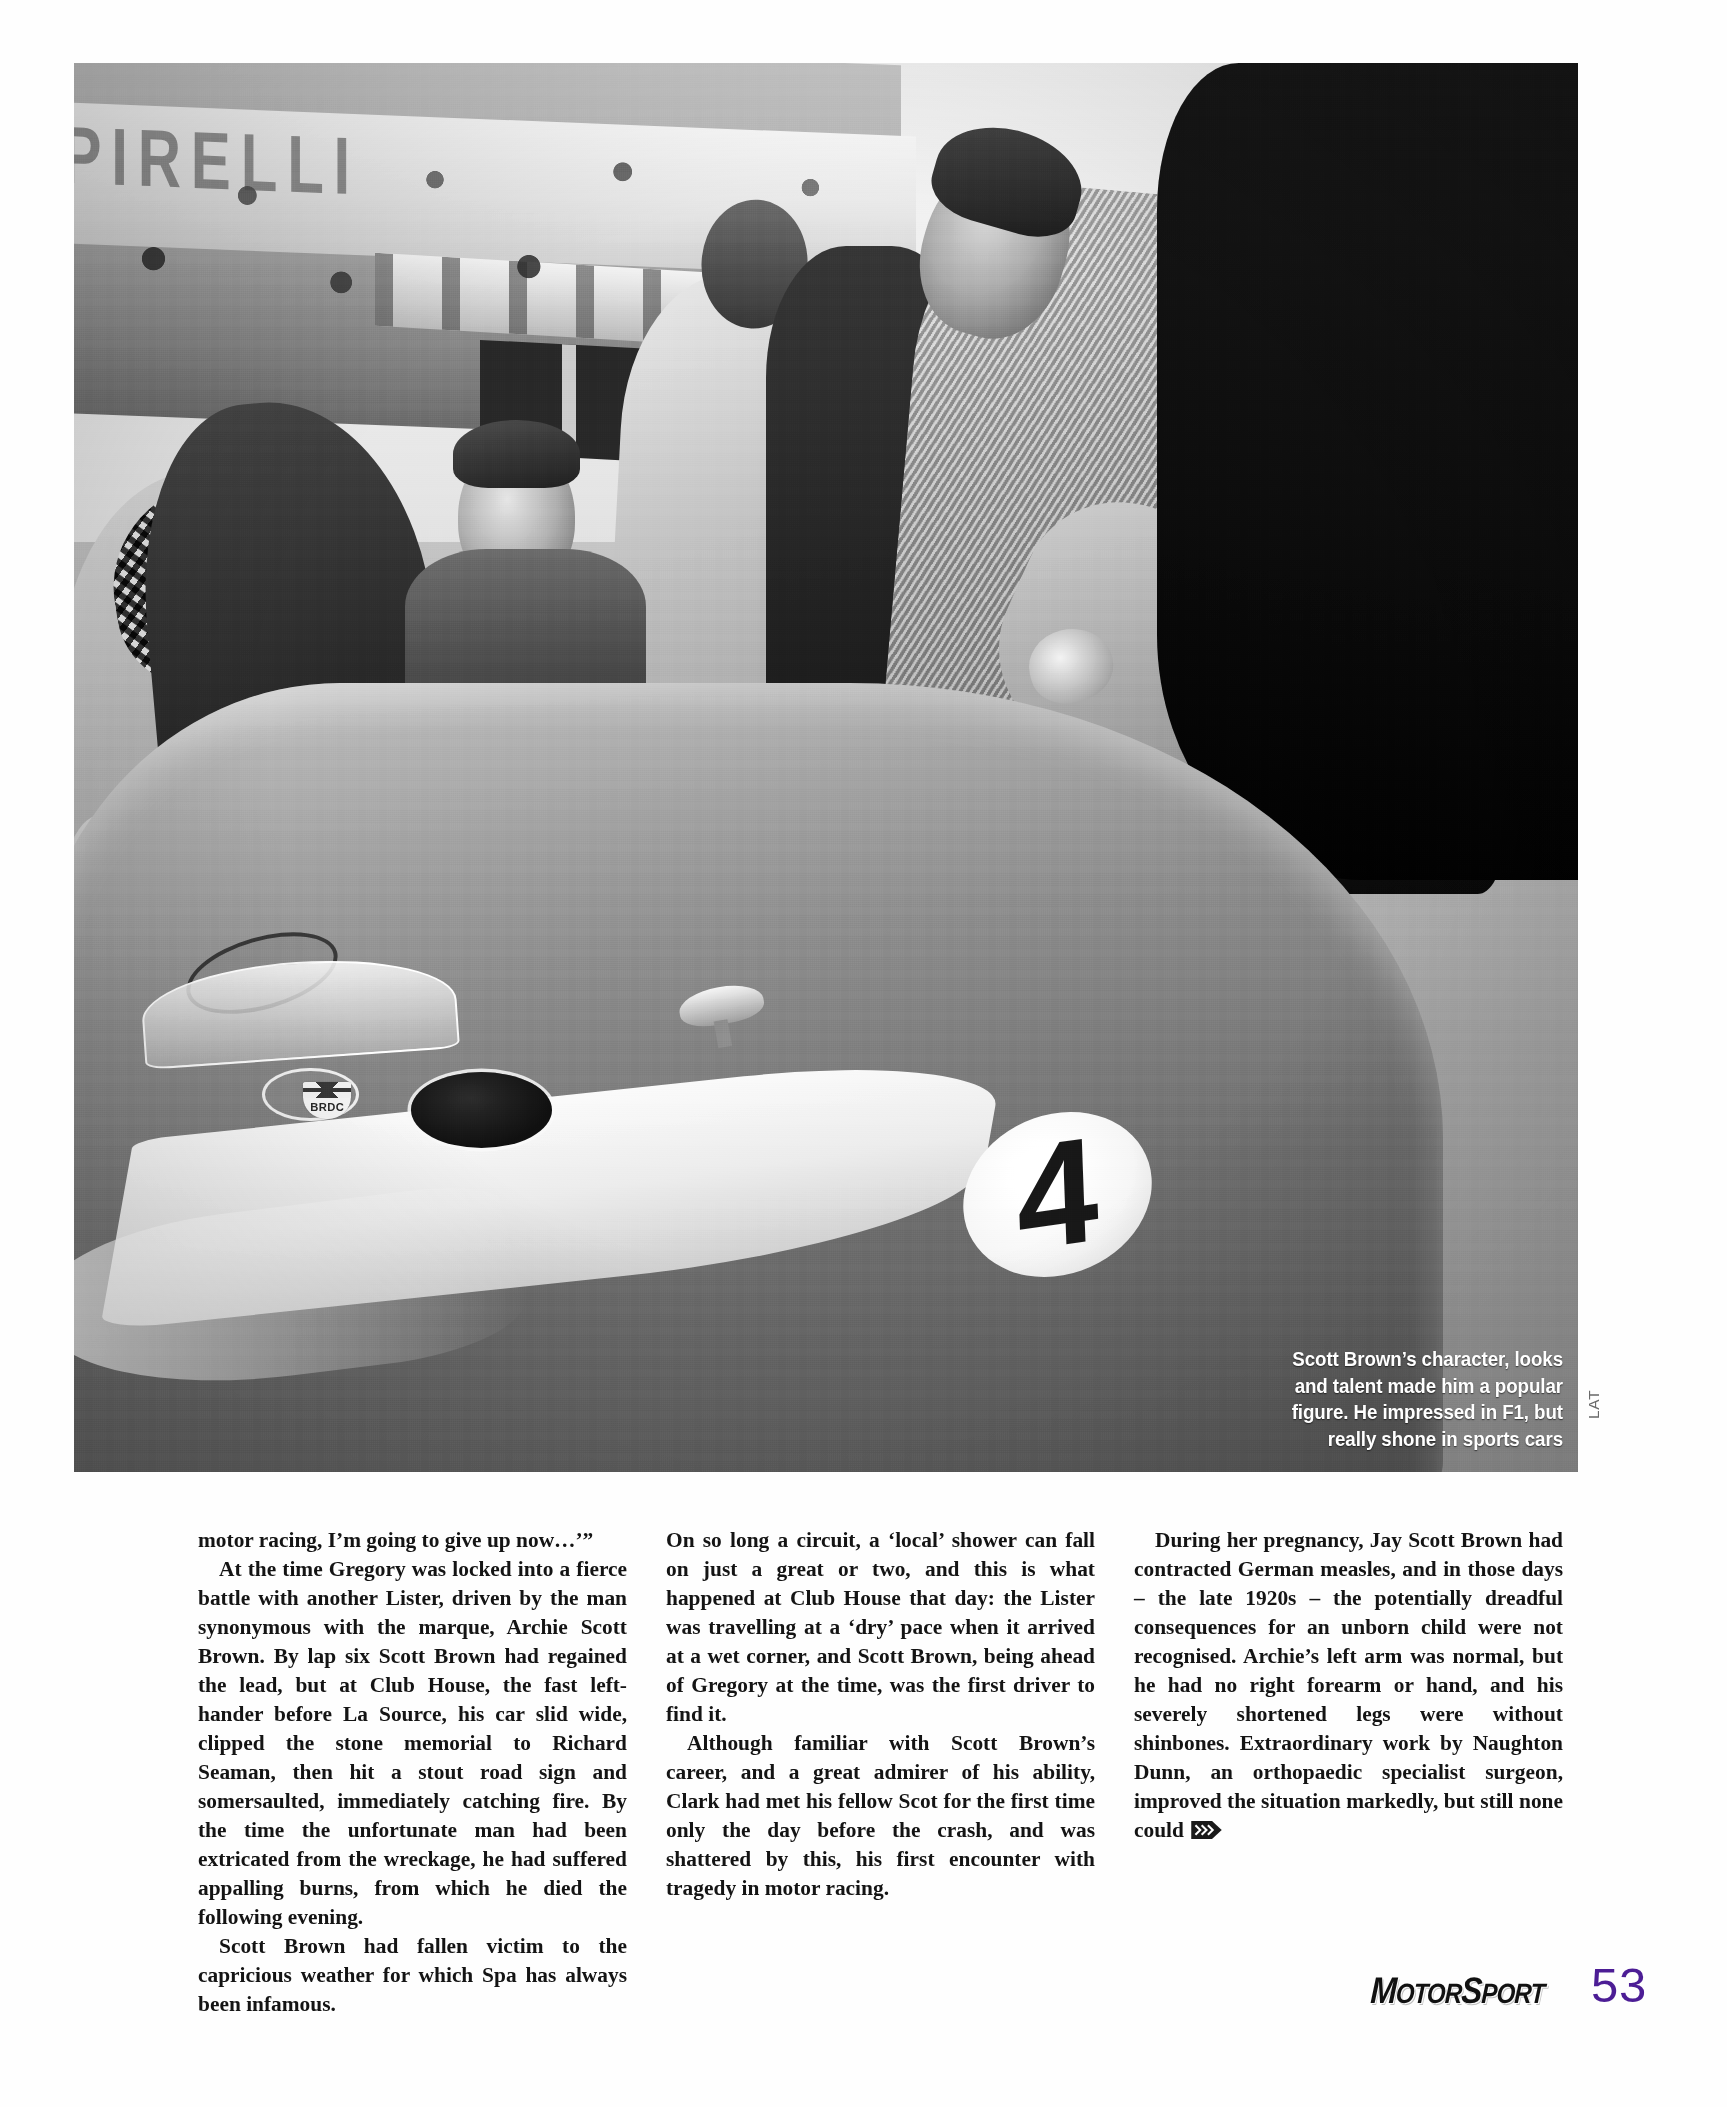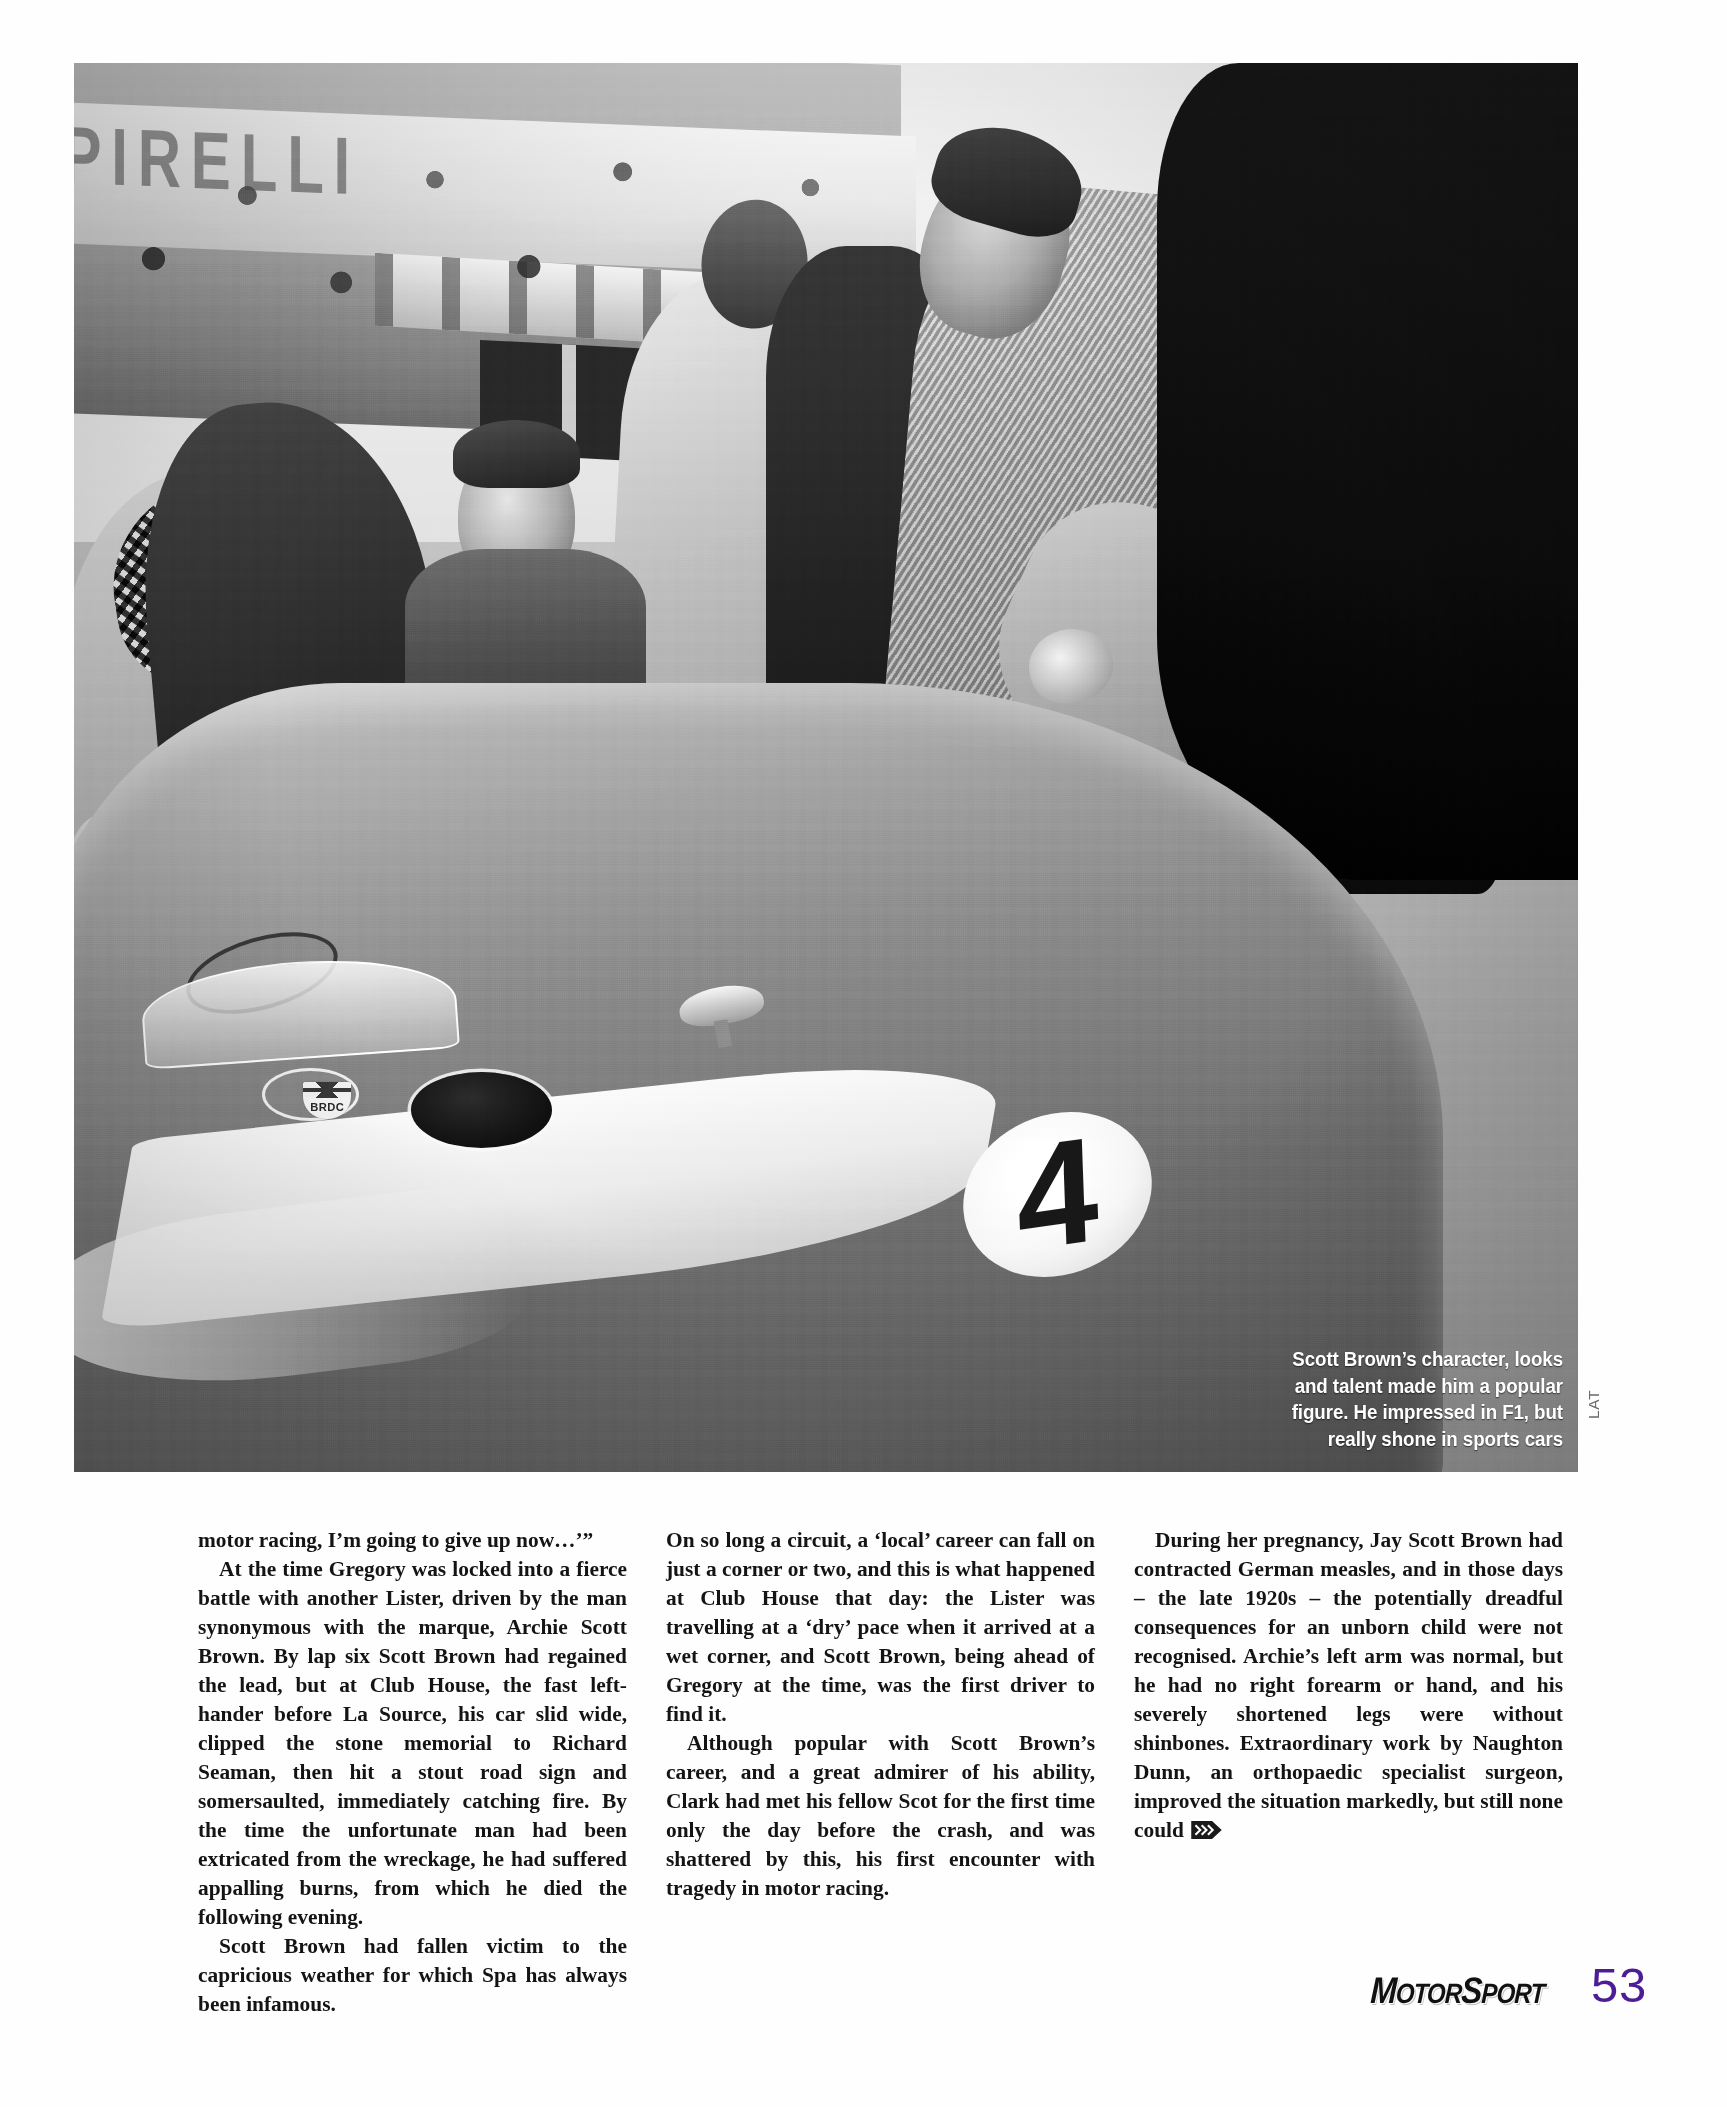--- a/index.html
+++ b/index.html
@@ -664,22 +664,22 @@
 
   <div class="columns">
 
     <div class="col">
       <p class="no-indent">motor racing, I’m going to give up now…’”</p>
       <p>At the time Gregory was locked into a fierce battle with another Lister, driven by the man synonymous with the marque, Archie Scott Brown. By lap six Scott Brown had regained the lead, but at Club House, the fast left-hander before La Source, his car slid wide, clipped the stone memorial to Richard Seaman, then hit a stout road sign and somersaulted, immediately catching fire. By the time the unfortunate man had been extricated from the wreckage, he had suffered appalling burns, from which he died the following evening.</p>
       <p class="last-line-left">Scott Brown had fallen victim to the capricious weather for which Spa has always been infamous.</p>
     </div>
 
     <div class="col">
-      <p class="no-indent last-line-left">On so long a circuit, a ‘local’ career can fall on just a corner or two, and this is what happened at Club House that day: the Lister was travelling at a ‘dry’ pace when it arrived at a wet corner, and Scott Brown, being ahead of Gregory at the time, was the first driver to find it.</p>
-      <p class="last-line-left">Although popular with Scott Brown’s career, and a great admirer of his ability, Clark had met his fellow Scot for the first time only the day before the crash, and was shattered by this, his first encounter with tragedy in motor racing.</p>
+      <p class="no-indent last-line-left">On so long a circuit, a ‘local’ shower can fall on just a great or two, and this is what happened at Club House that day: the Lister was travelling at a ‘dry’ pace when it arrived at a wet corner, and Scott Brown, being ahead of Gregory at the time, was the first driver to find it.</p>
+      <p class="last-line-left">Although familiar with Scott Brown’s career, and a great admirer of his ability, Clark had met his fellow Scot for the first time only the day before the crash, and was shattered by this, his first encounter with tragedy in motor racing.</p>
     </div>
 
     <div class="col">
       <p><span>During her pregnancy, Jay Scott Brown had contracted German measles, and in those days – the late 1920s – the potentially dreadful consequences for an unborn child were not recognised. Archie’s left arm was normal, but he had no right forearm or hand, and his severely shortened legs were without shinbones. Extraordinary work by Naughton Dunn, an orthopaedic specialist surgeon, improved the situation markedly, but still none could</span><span class="cont-arrow"><svg width="31" height="18" viewBox="0 0 44 26" aria-hidden="true">
               <path d="M0 0 H30 L44 13 L30 26 H0 Z" fill="#1a1a1a"></path>
               <path d="M6 6 L13 13 L6 20" fill="none" stroke="#ffffff" stroke-width="3"></path>
               <path d="M15 6 L22 13 L15 20" fill="none" stroke="#ffffff" stroke-width="3"></path>
               <path d="M24 6 L31 13 L24 20" fill="none" stroke="#ffffff" stroke-width="3"></path>
             </svg></span></p>
     </div>

